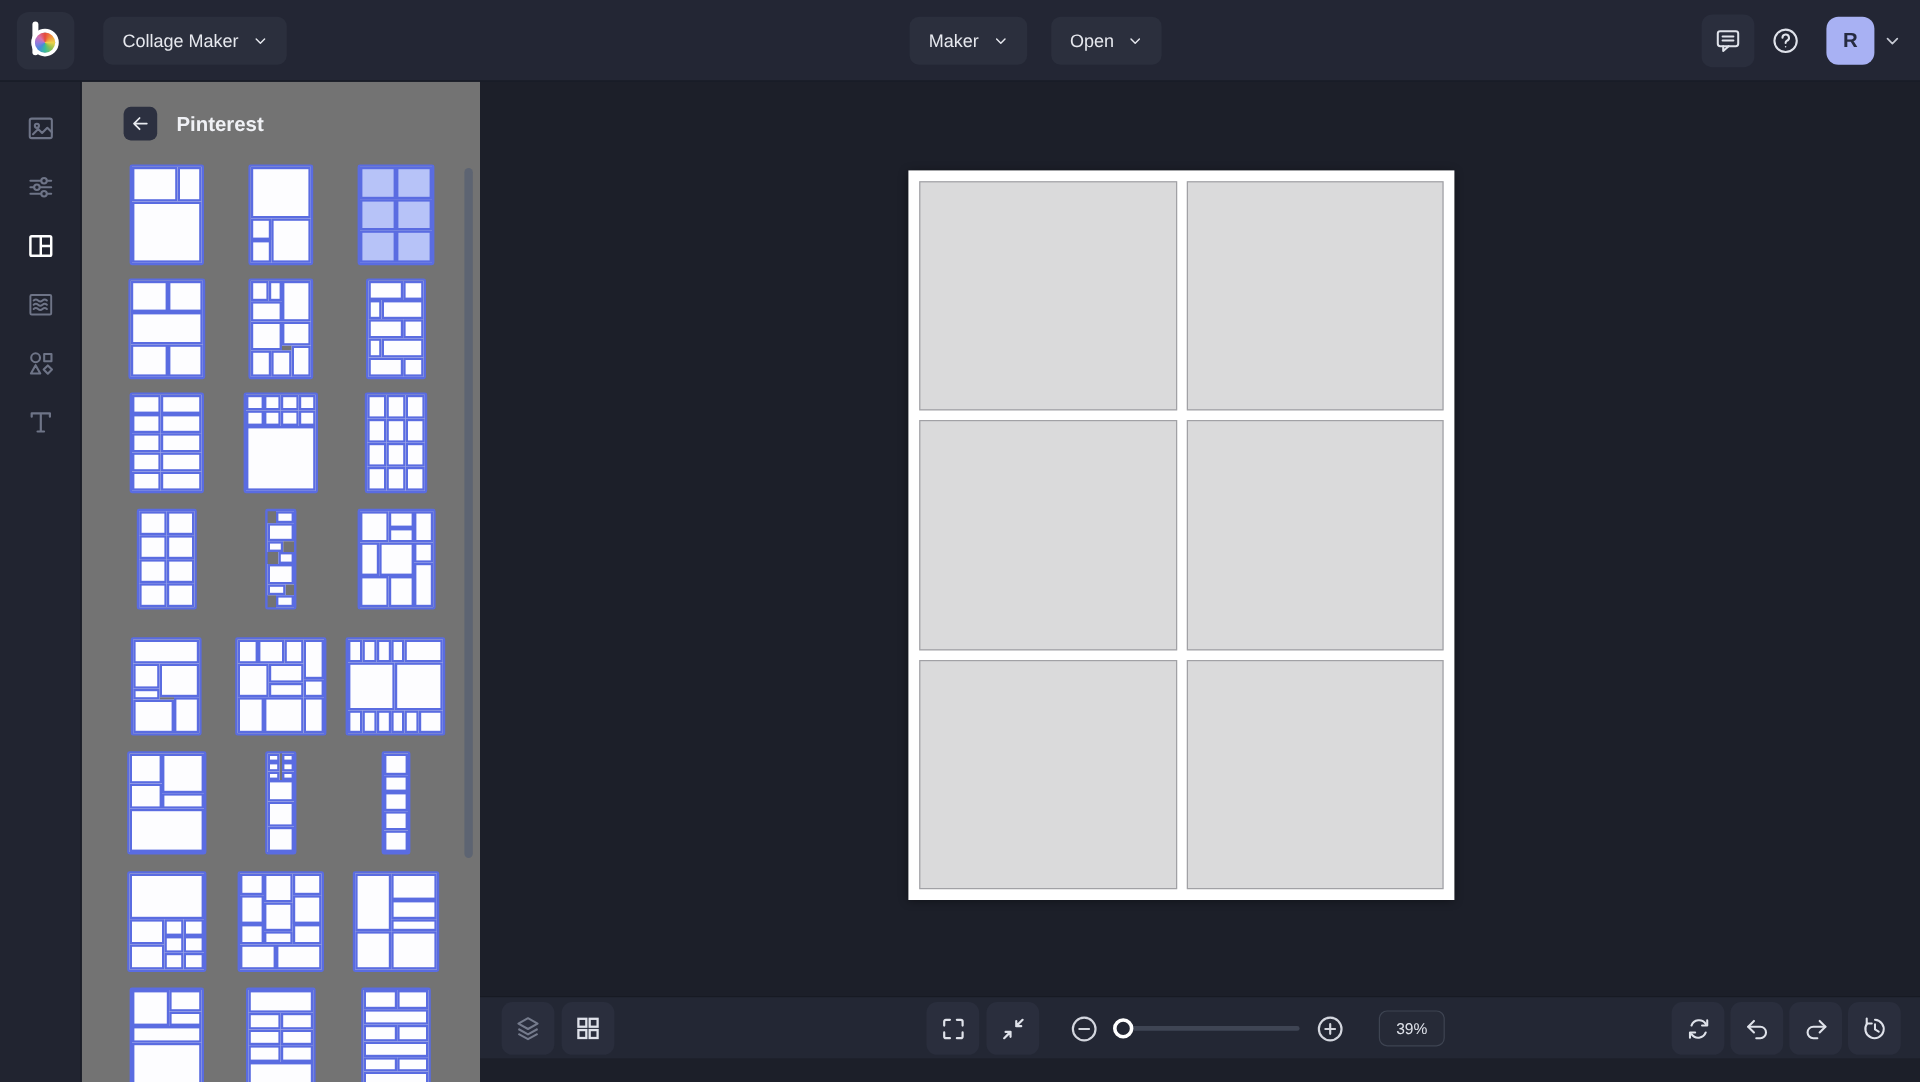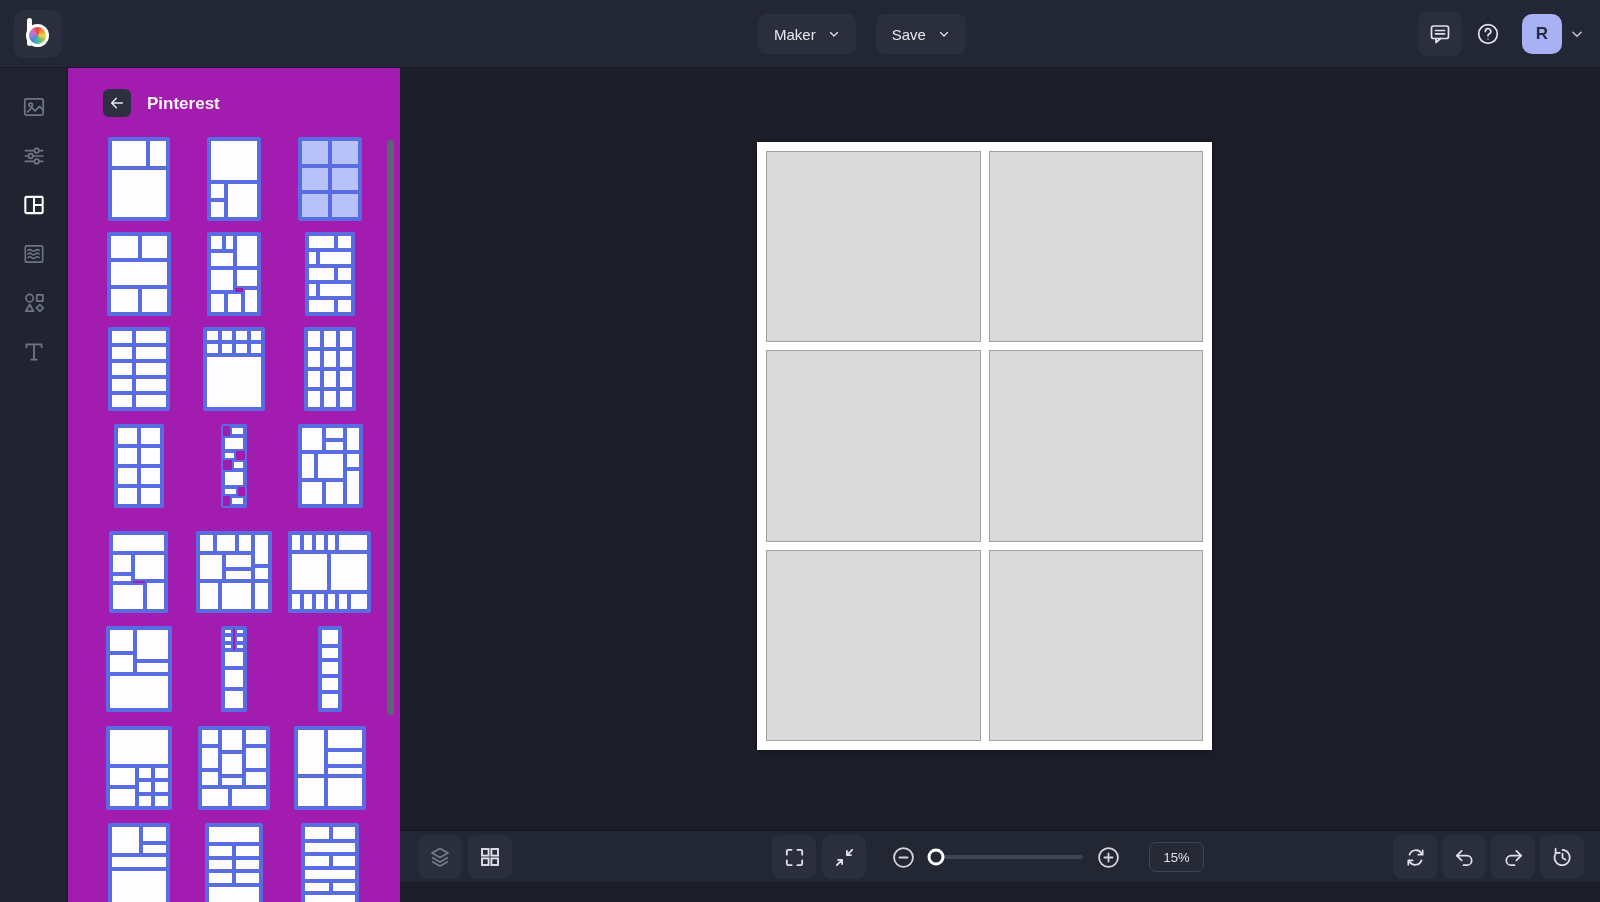--- a/index.html
+++ b/index.html
@@ -32,21 +32,21 @@
   .caret { margin-left:8px; color:#c7cad4; cursor:pointer; }
 
   
   .sidebar { position:fixed; top:68px; left:0; bottom:0; width:68px; background:#212430;
              border-right:1px solid #181b25; z-index:15; padding-top:12px; }
   .side-item { width:44px; height:44px; margin:5px auto; display:flex; align-items:center;
                justify-content:center; color:#6e7487; cursor:pointer; border-radius:8px; }
   .side-item.active { color:#ffffff; }
 
   
-  .panel { position:fixed; top:68px; left:68px; bottom:0; width:332px; background:#a21caf;
+  .panel { position:fixed; top:68px; left:68px; bottom:0; width:332px; background:#737373;
            overflow:hidden; z-index:10; }
   .back-btn { position:absolute; left:35px; top:21px; width:28px; height:28px; border-radius:6px;
               background:#2c3040; color:#e8eaef; display:flex; align-items:center;
               justify-content:center; cursor:pointer; }
   .panel-title { position:absolute; left:79px; top:26px; font-size:17px; font-weight:bold;
                  color:#f0f1f5; }
   .template { position:absolute; border:2px solid var(--accent,#5a6ce1); border-radius:2px;
               cursor:pointer; }
   .tcell { position:absolute; background:#fdfdff; border:2px solid var(--accent,#5a6ce1); }
   .template.selected .tcell { background:var(--selected-fill,#b7c3f8); }
@@ -78,30 +78,36 @@
               display:flex; align-items:center; justify-content:center; padding:0 10px; }
 </style>
 </head>
 <body>
 
 <header class="topbar">
   <div class="logo-btn">
     <div class="logo-stem"></div>
     <div class="logo-wheel"></div>
   </div>
+  <div class="menu-btn">
+    <span>Collage Maker</span>
+    <svg width="12" height="12" viewBox="0 0 24 24" fill="none" stroke="currentColor" stroke-width="2.4" stroke-linecap="round" stroke-linejoin="round">
+        <path d="M5 9 l7 7 7-7"></path>
+      </svg>
+  </div>
 
   <div class="center-group">
     <div class="menu-btn">
       <span>Maker</span>
       <svg width="12" height="12" viewBox="0 0 24 24" fill="none" stroke="currentColor" stroke-width="2.4" stroke-linecap="round" stroke-linejoin="round">
           <path d="M5 9 l7 7 7-7"></path>
         </svg>
     </div>
     <div class="menu-btn">
-      <span>Save</span>
+      <span>Open</span>
       <svg width="12" height="12" viewBox="0 0 24 24" fill="none" stroke="currentColor" stroke-width="2.4" stroke-linecap="round" stroke-linejoin="round">
           <path d="M5 9 l7 7 7-7"></path>
         </svg>
     </div>
   </div>
 
   <div class="top-right">
     <div class="icon-btn">
       <svg width="24" height="24" viewBox="0 0 24 24" fill="none" stroke="currentColor" stroke-width="1.7" stroke-linecap="round" stroke-linejoin="round">
         <rect x="3.5" y="4" width="17" height="12.5" rx="2"></rect>
@@ -469,21 +475,21 @@
       <div class="slider">
         <div class="knob" id="zoom-knob" style="left: 5%;"></div>
       </div>
       <div class="plainicon">
         <svg width="27" height="27" viewBox="0 0 24 24" fill="none" stroke="currentColor" stroke-width="1.6" stroke-linecap="round">
           <circle cx="12" cy="12" r="8.4"></circle>
             <path d="M8.4 12 h7.2 M12 8.4 v7.2"></path>
         </svg>
       </div>
       <div class="zoom-box">
-        <span>15%</span>
+        <span>39%</span>
       </div>
     </div>
 
     <div class="bb-right">
       <div class="icon-btn">
         <svg width="23" height="23" viewBox="0 0 24 24" fill="none" stroke="currentColor" stroke-width="1.8" stroke-linecap="round" stroke-linejoin="round">
           <polyline points="19.5 4.5 19.5 9 15 9"></polyline>
             <polyline points="4.5 19.5 4.5 15 9 15"></polyline>
           <path d="M5.8 9 a7 7 0 0 1 12.4 -1.5 M18.2 15 a7 7 0 0 1 -12.4 1.5"></path>
         </svg>

